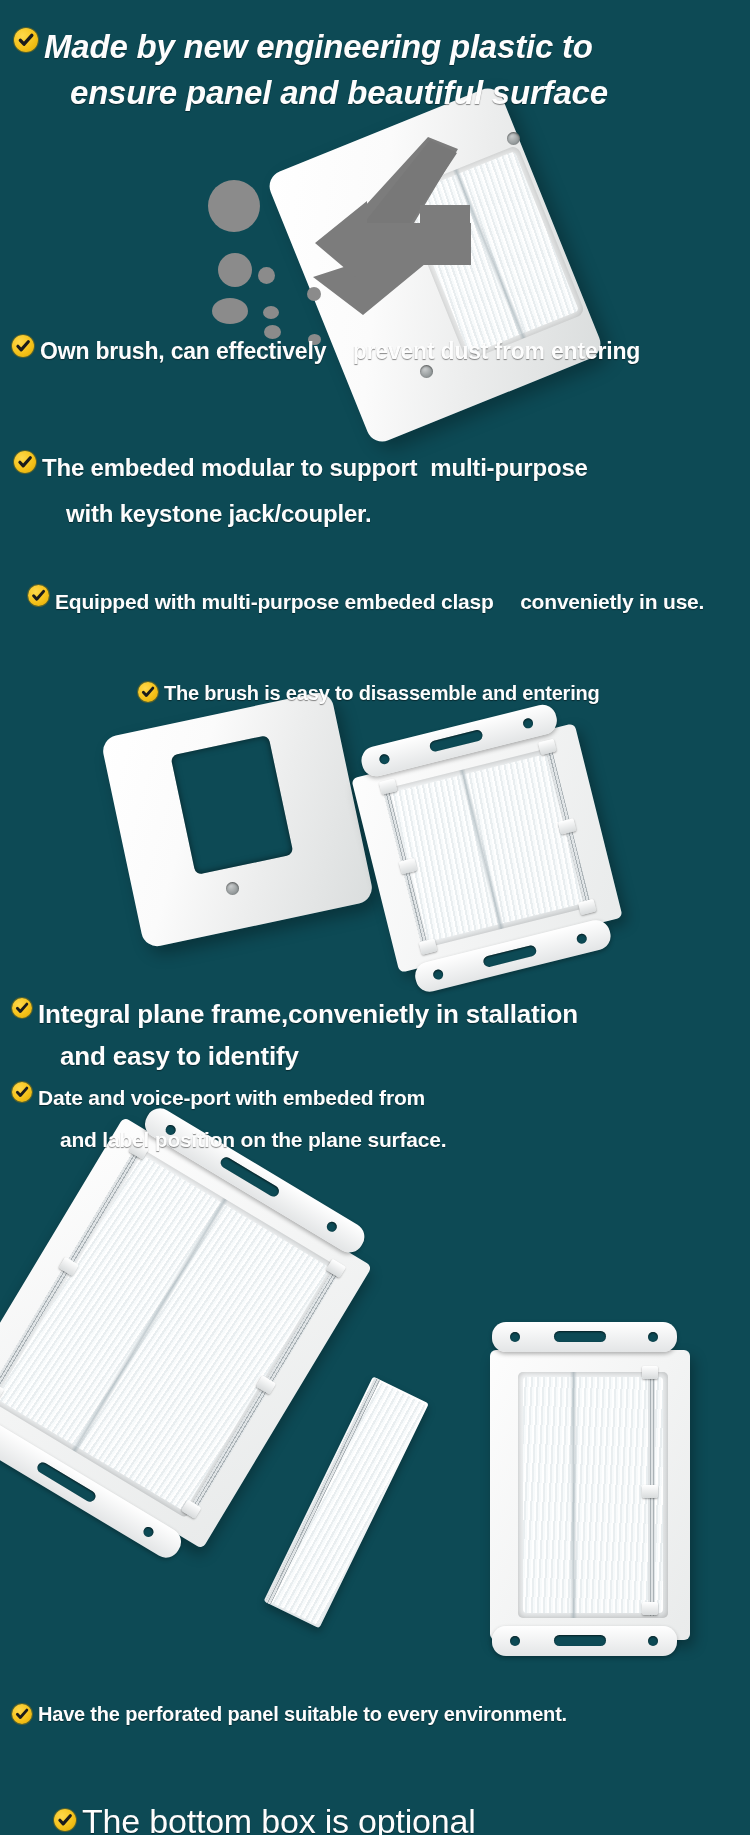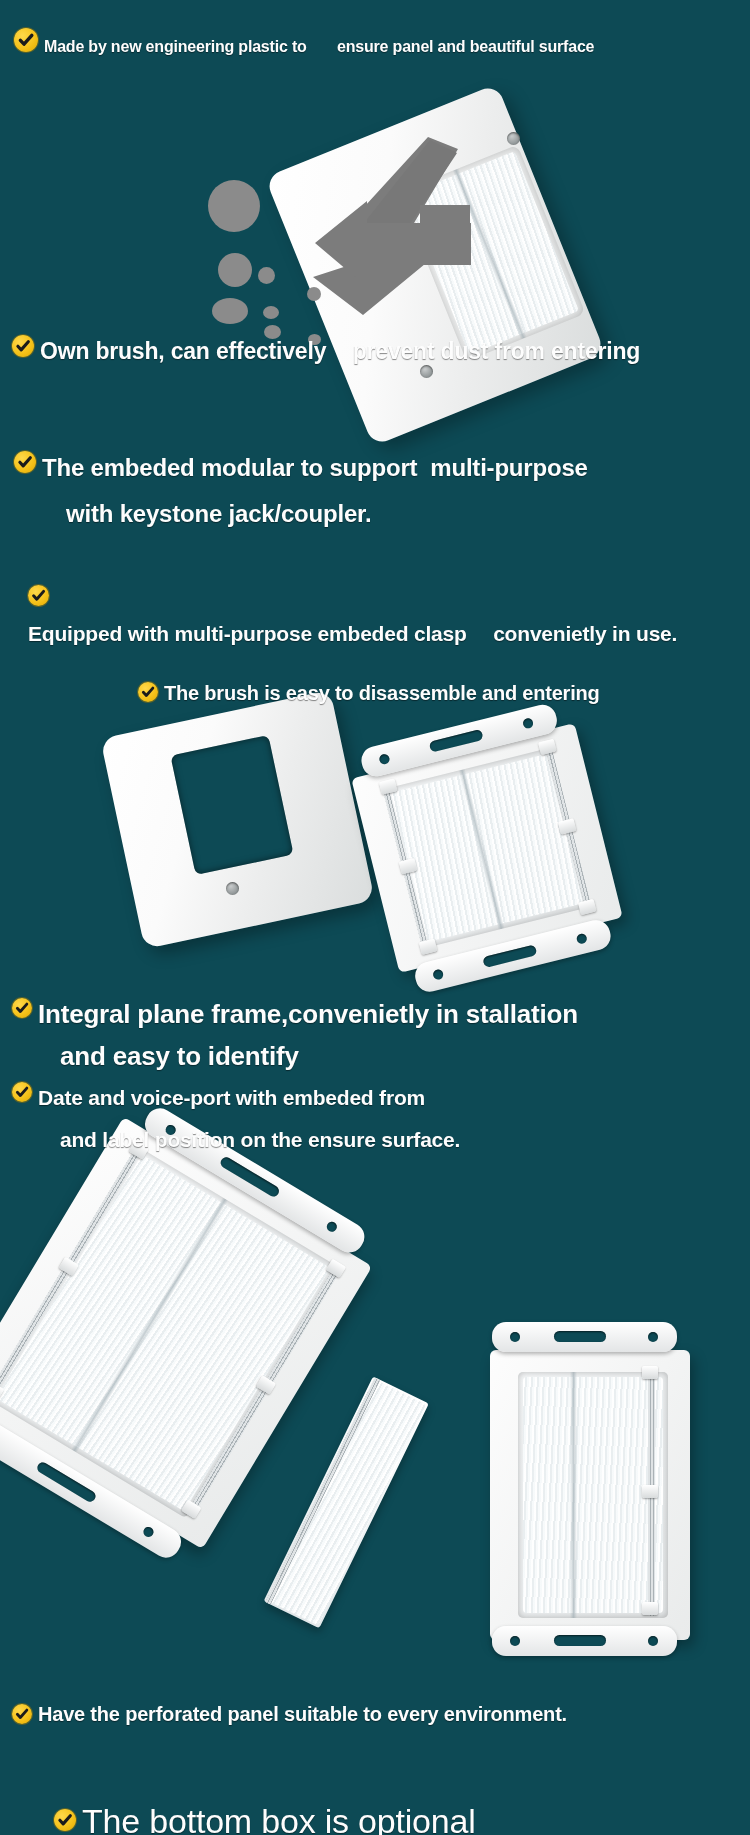--- a/index.html
+++ b/index.html
@@ -39,34 +39,34 @@
     border-radius: 50%;
     background: radial-gradient(circle at 36% 32%, #ffd84a 0%, #f5c21a 55%, #e0a900 100%);
     box-shadow: 0 0 0 1px rgba(160,120,0,0.5);
     display: inline-block;
   }
   .check svg { position: absolute; left: 0; top: 0; width: 100%; height: 100%; display: block; }
 
   
   #f1 { left: 14px; top: 24px; }
   #f1 .check { width: 24px; height: 24px; margin-top: 4px; }
-  #f1 .line { font-size: 16px; line-height: 46px; }
+  #f1 .line { font-size: 33px; line-height: 46px; font-style: italic; }
   #f1 .line.ln2 { padding-left: 26px; }
 
   #f2 { left: 12px; top: 330px; }
   #f2 .check { width: 22px; height: 22px; margin-top: 5px; }
   #f2 .line { font-size: 23px; line-height: 43px; }
   #f2 .line.ln2 { padding-left: 22px; }
 
   #f3 { left: 14px; top: 445px; }
   #f3 .check { width: 22px; height: 22px; margin-top: 6px; }
   #f3 .line { font-size: 24px; line-height: 46px; }
   #f3 .line.ln2 { padding-left: 24px; }
 
-  #f4 { left: 28px; top: 580px; flex-direction: column; }
+  #f4 { left: 28px; top: 580px; }
   #f4 .check { width: 21px; height: 21px; margin-top: 5px; }
   #f4 .line { font-size: 21px; line-height: 44px; }
   #f4 .line.ln2 { padding-left: 22px; }
 
   #f5 { left: 138px; top: 678px; }
   #f5 .check { width: 20px; height: 20px; margin-top: 4px; }
   #f5 .line { font-size: 20px; line-height: 30px; }
 
   #f6 { left: 12px; top: 993px; }
   #f6 .check { width: 20px; height: 20px; margin-top: 5px; }
@@ -390,21 +390,21 @@
 </div>
 
 <div class="feature" id="f7">
   <span class="check">
     <svg viewBox="0 0 24 24">
         <path d="M6.4 12.3 L10 16.2 L17.8 7.3" fill="none" stroke="#1b1b1b" stroke-width="3.4" stroke-linecap="round" stroke-linejoin="round"></path>
       </svg>
   </span>
   <span class="lines">
     <span class="line ln1">Date and voice-port with embeded from</span>
-    <span class="line ln2">and label position on the ensure surface.</span>
+    <span class="line ln2">and label position on the plane surface.</span>
   </span>
 </div>
 
 <div class="feature" id="f8">
   <span class="check">
     <svg viewBox="0 0 24 24">
         <path d="M6.4 12.3 L10 16.2 L17.8 7.3" fill="none" stroke="#1b1b1b" stroke-width="3.4" stroke-linecap="round" stroke-linejoin="round"></path>
       </svg>
   </span>
   <span class="lines">

